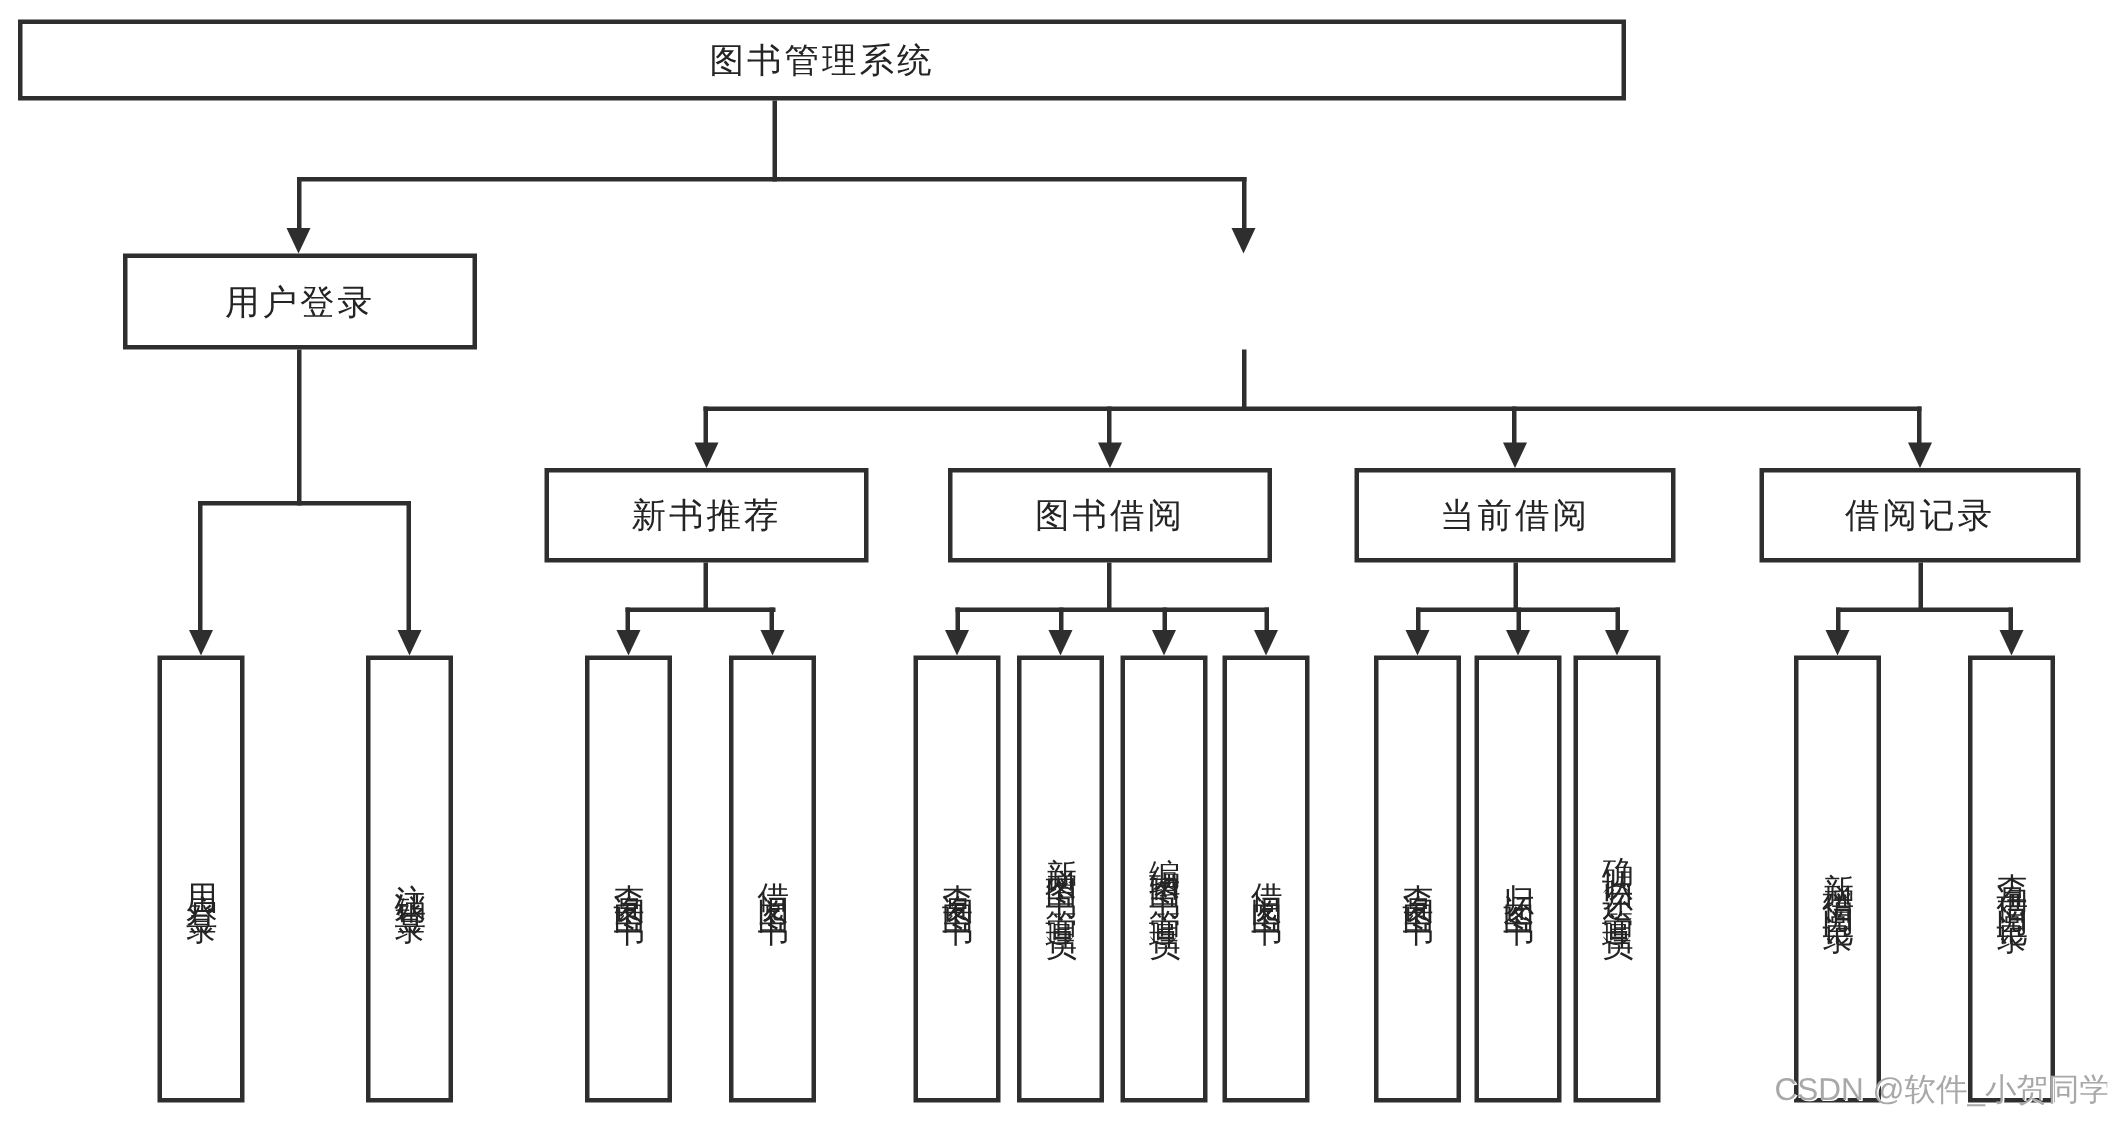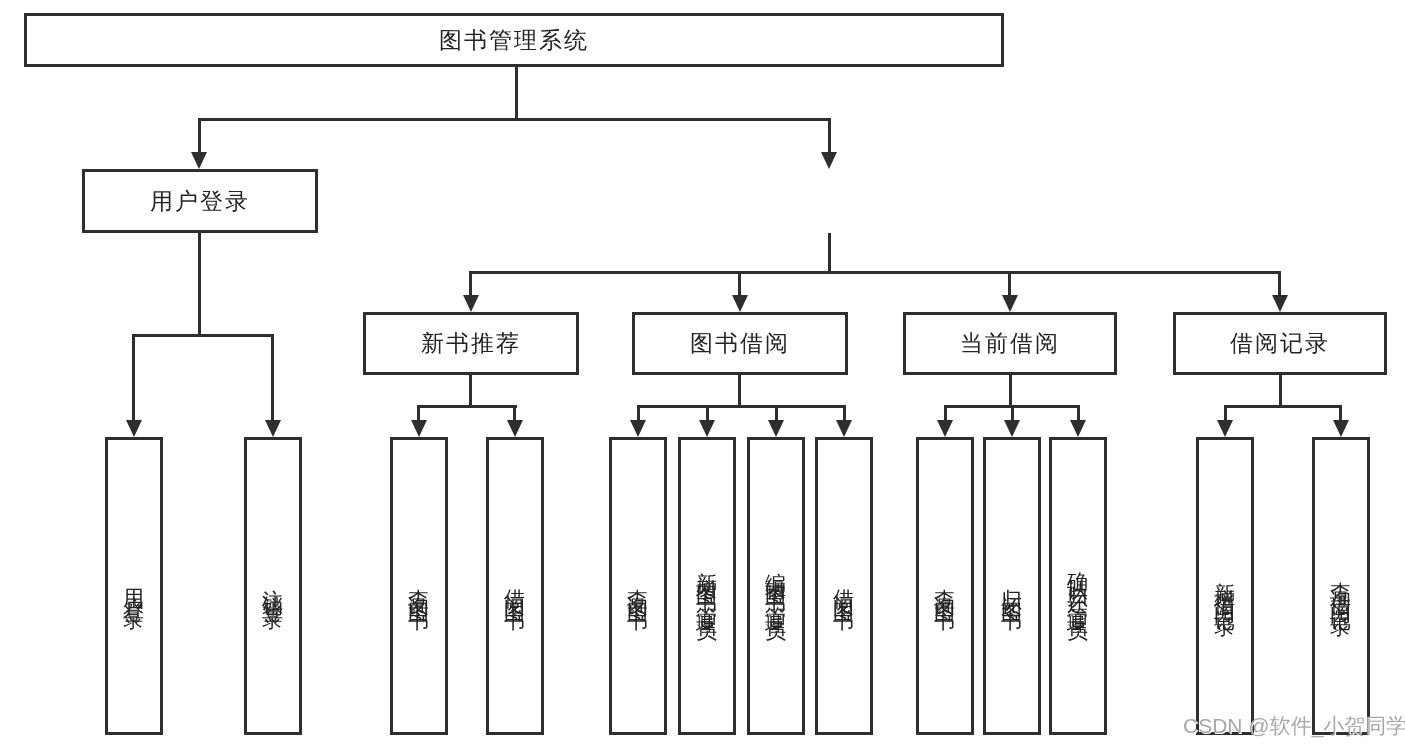--- a/index.html
+++ b/index.html
@@ -62,21 +62,21 @@
     left: 1183px;
     top: 712px;
     font-size: 21px;
     color: #a8a8a8;
     text-shadow: 1px 1px 0 #ffffff;
     white-space: nowrap;
     z-index: 6;
   }
 
   
-  #node-root            { left: 24px;   top: 13px;  width: 980px; height: 54px; }
+  #node-root            { left: 12px;   top: 13px;  width: 1072px; height: 54px; }
   #node-user-login      { left: 82px;   top: 169px; width: 236px;  height: 64px; }
   #node-book-management { left: 712px;  top: 169px; width: 235px;  height: 64px; }
   #node-new-book-rec    { left: 363px;  top: 312px; width: 216px;  height: 63px; }
   #node-book-borrow     { left: 632px;  top: 312px; width: 216px;  height: 63px; }
   #node-current-borrow  { left: 903px;  top: 312px; width: 214px;  height: 63px; }
   #node-borrow-records  { left: 1173px; top: 312px; width: 214px;  height: 63px; }
 
   #leaf-user-login   { left: 105px;  }
   #leaf-logout       { left: 244px;  }
   #leaf-nbr-query    { left: 390px;  }

